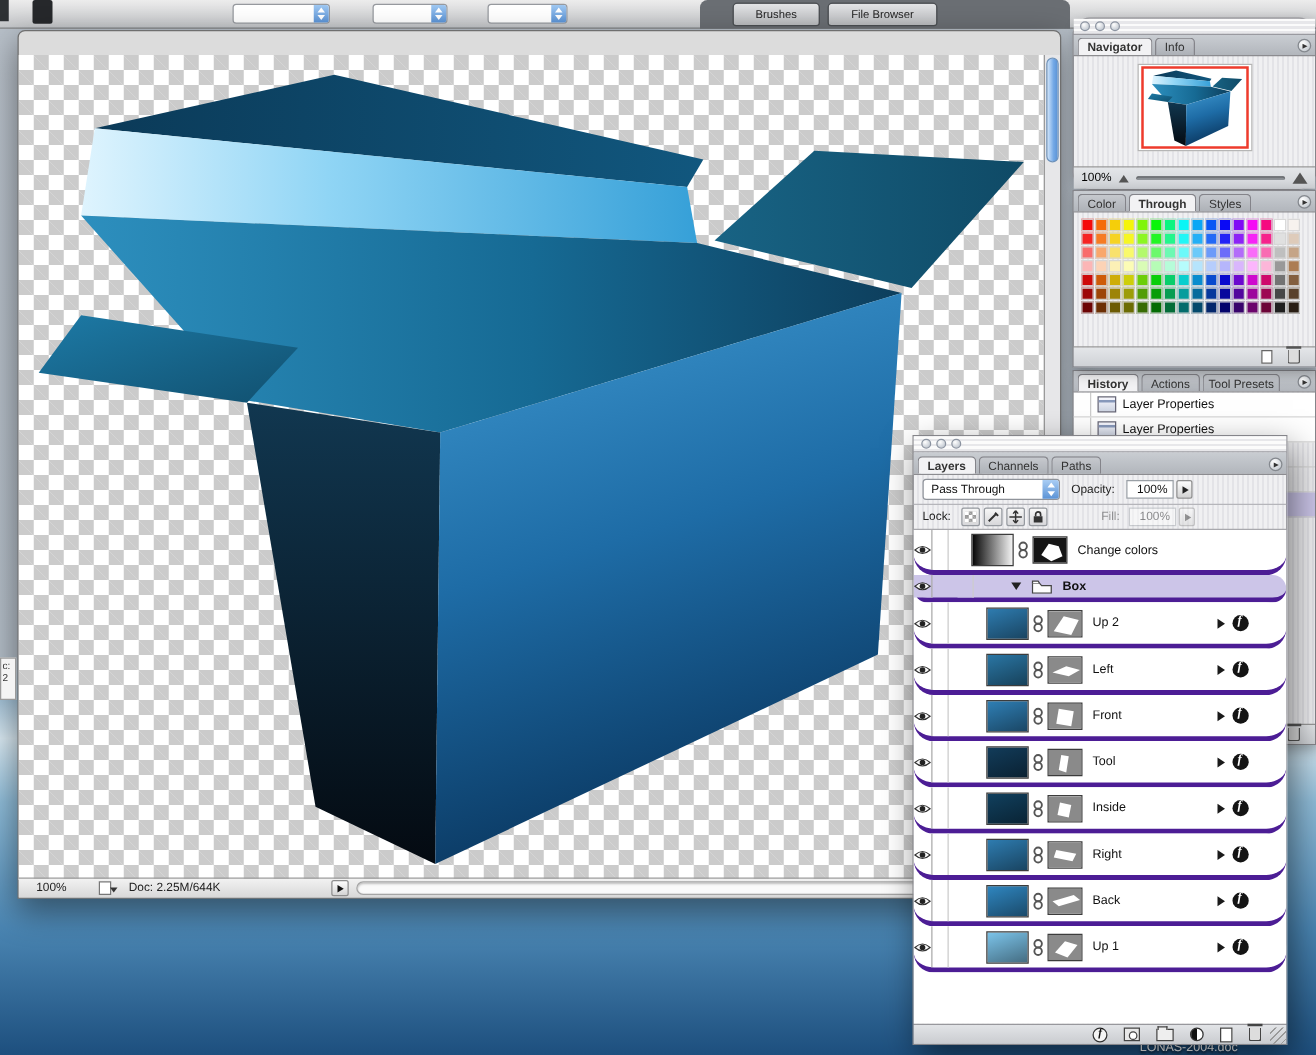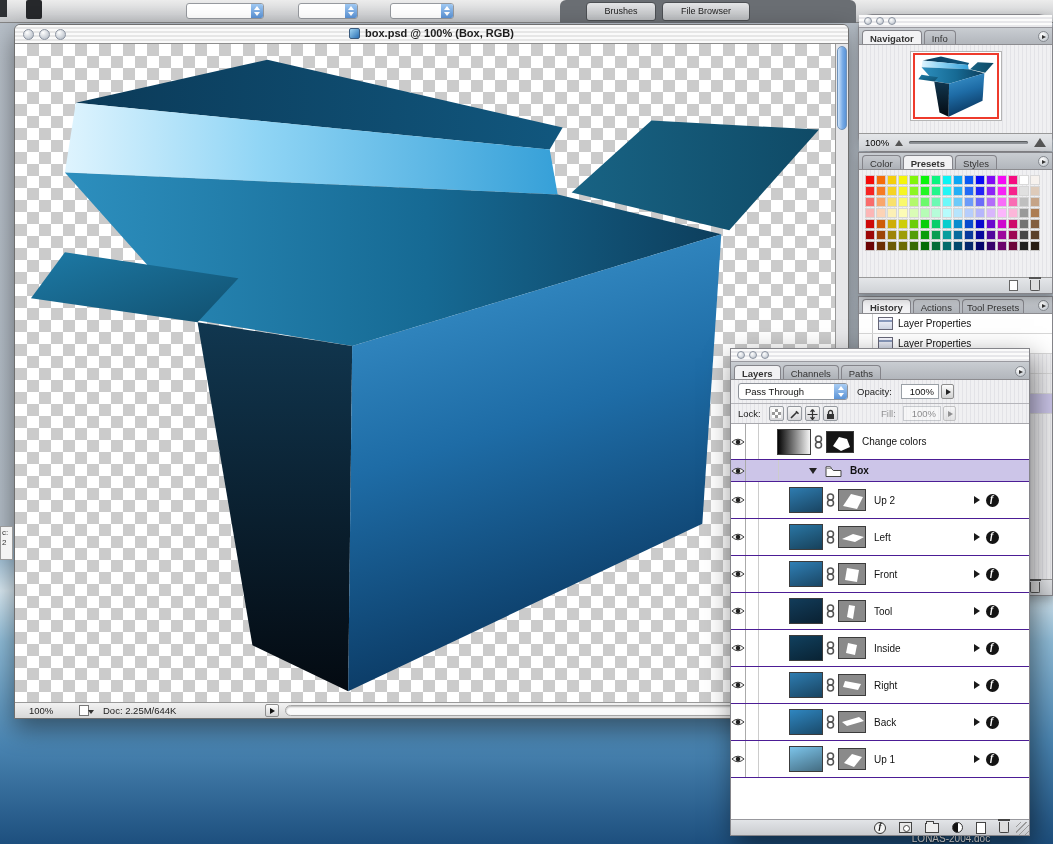--- a/index.html
+++ b/index.html
@@ -124,21 +124,21 @@
   .fbtn { position:absolute; top:4px; width:13px; height:15px; background:linear-gradient(#fdfdfd,#d2d2d2);
     border:1px solid #8e8e8e; border-radius:2px; }
   .fbtn::after { content:""; position:absolute; left:4px; top:4px; border-top:3px solid transparent; border-bottom:3px solid transparent; border-left:5px solid #222; }
   .disabled { opacity:.45; }
   .lock-row { position:relative; height:20px; border-bottom:1px solid #a8a8ad; }
   .lockbtn { position:absolute; top:2px; width:15px; height:15px; border:1px solid #969aa0; border-radius:2px;
     background:linear-gradient(#f7f7f7,#d7d7da); }
   .lockbtn .checker { position:absolute; inset:2px; background-image:linear-gradient(45deg,#999 25%,transparent 25%,transparent 75%,#999 75%),linear-gradient(45deg,#999 25%,transparent 25%,transparent 75%,#999 75%); background-size:6px 6px; background-position:0 0,3px 3px; background-color:#fff; }
 
   .layer-list { position:absolute; left:0; top:75px; right:0; bottom:16px; background:#fff; overflow:hidden; }
-  .lrow { display:flex; align-items:center; border-bottom:1px solid #4c1d95; background:#fff; position:relative; }
+  .lrow { display:flex; align-items:center; border-bottom:4px solid #4c1d95; background:#fff; position:relative;border-radius:16px; }
   .lrow.adj { height:36px; }
   .lrow.group { height:22px; background:#ccc5e8;gap:20px; }
   .lrow.child { height:37px; }
   .eyecol { width:15px; align-self:stretch; border-right:1px solid #aaa; display:flex; align-items:center; justify-content:center; }
   .col2 { width:13px; align-self:stretch; border-right:1px solid #ccc; }
   .rcontent { display:flex; align-items:center; flex:1; height:100%; position:relative; }
   .lrow.adj .rcontent { padding-left:18px; }
   .lrow.child .rcontent { padding-left:30px; }
   .lrow.group .rcontent { padding-left:10px; }
   .thumb { width:34px; height:26px; border:1px solid #3c3c3c; flex:none; }
@@ -201,26 +201,20 @@
     <span class="well-tab" style="left:26px;width:70px;">Brushes</span>
     <span class="well-tab" style="left:102px;width:88px;">File Browser</span>
   </span>
 </div>
 <div class="topright-frag">
   <span class="sq" style="right:20px;background:#c23a2e;"></span>
   <span class="sq" style="right:6px;background:#3a63c2;"></span>
 </div>
 
 <div class="doc-window">
-  <div class="titlebar">
-    <span class="tl-btn" style="left:8px"></span>
-    <span class="tl-btn" style="left:24px"></span>
-    <span class="tl-btn" style="left:40px"></span>
-    <div class="title"><span class="doc-icon"></span><span>box.psd @ 100% (Box, RGB)</span></div>
-  </div>
 
   <div class="canvas">
     <svg width="820" height="660" viewBox="0 0 822 660">
       <defs>
         <linearGradient id="gDarkBand" x1="0" y1="0" x2="1" y2="0">
           <stop offset="0" stop-color="#0b3a58"></stop>
             <stop offset="1" stop-color="#11577e"></stop>
         </linearGradient>
         <linearGradient id="gFlapLight" x1="0" y1="0" x2="1" y2="0">
           <stop offset="0" stop-color="#dff4fe"></stop>
@@ -298,21 +292,21 @@
     <span>100%</span>
     <span class="mtn"></span>
     <span class="sl-track"></span>
     <span class="mtn big"></span>
   </div>
 </div>
 
 <div class="palette color-palette">
   <div class="tabs-row">
     <span class="tab">Color</span>
-    <span class="tab active">Presets</span>
+    <span class="tab active">Through</span>
     <span class="tab">Styles</span>
     <span class="menu-circle"></span>
   </div>
   <div class="swatch-area">
     <div class="swatch-grid">
         <div class="sw" style="background: rgb(245, 10, 10);"></div>
         <div class="sw" style="background: rgb(245, 108, 10);"></div>
         <div class="sw" style="background: rgb(245, 206, 10);"></div>
         <div class="sw" style="background: rgb(245, 245, 10);"></div>
         <div class="sw" style="background: rgb(128, 245, 10);"></div>

